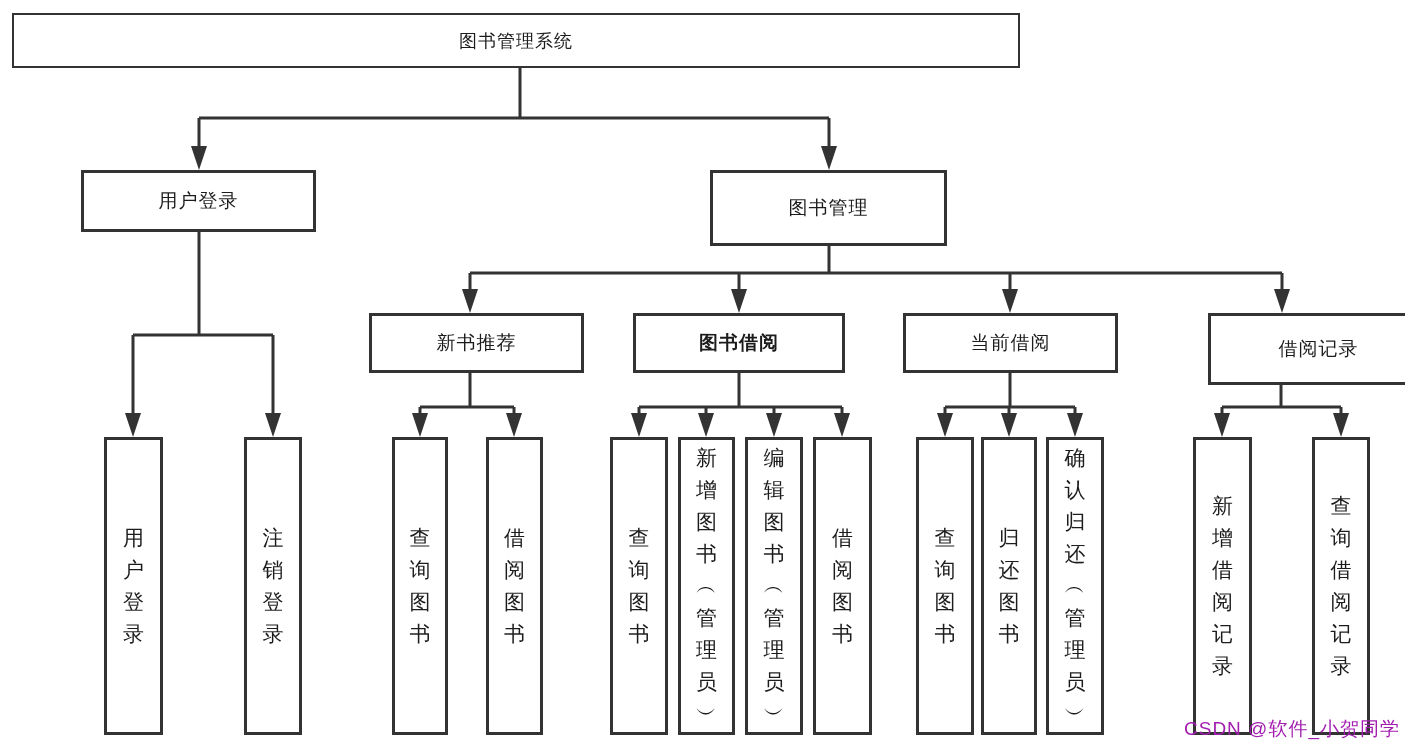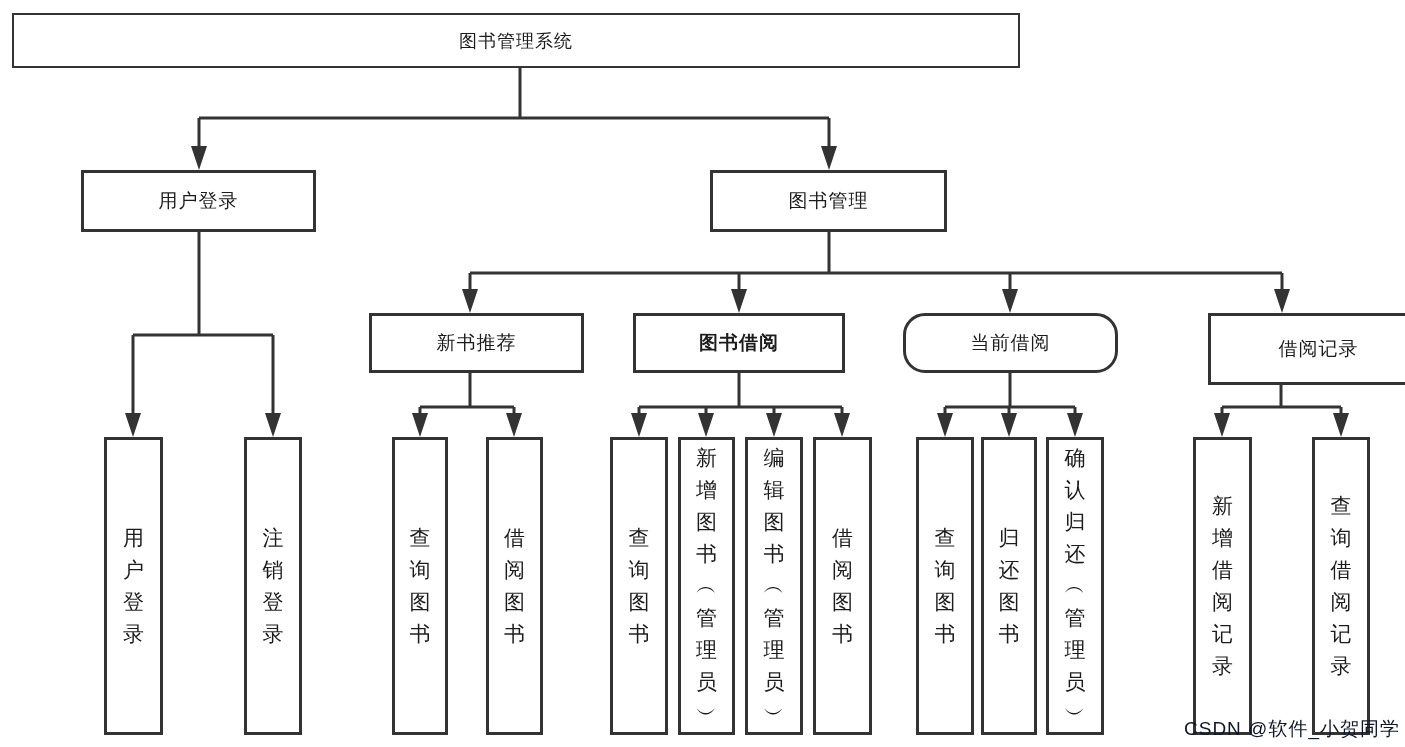--- a/index.html
+++ b/index.html
@@ -40,21 +40,21 @@
     height: 32px;
     line-height: 32px;
     text-align: center;
   }
   .watermark {
     position: absolute;
     left: 1184px;
     top: 716px;
     font-size: 19px;
     letter-spacing: 1px;
-    color: #0f172a;
+    color: #a21caf;
     z-index: 2;
     white-space: nowrap;
   }
 </style>
 </head>
 <body>
 
 <div class="canvas">
 
   <svg class="connectors" viewBox="0 0 1405 747" xmlns="http://www.w3.org/2000/svg">
@@ -96,25 +96,25 @@
       <polygon points="1001,413 1017,413 1009,437"></polygon>
       <polygon points="1067,413 1083,413 1075,437"></polygon>
       <polygon points="1214,413 1230,413 1222,437"></polygon>
       <polygon points="1333,413 1349,413 1341,437"></polygon>
     </g>
   </svg>
 
   <div class="node hbox root" style="left:12px; top:13px; width:1008px; height:55px;">图书管理系统</div>
 
   <div class="node hbox" style="left:81px; top:170px; width:235px; height:62px;">用户登录</div>
-  <div class="node hbox" style="left:710px; top:170px; width:237px; height:62px;">图书管理</div>
+  <div class="node hbox" style="left:710px; top:170px; width:237px; height:76px;">图书管理</div>
 
   <div class="node hbox" style="left:369px; top:313px; width:215px; height:60px;">新书推荐</div>
   <div class="node hbox" style="left:633px; top:313px; width:212px; height:60px;font-weight:bold;">图书借阅</div>
-  <div class="node hbox" style="left:903px; top:313px; width:215px; height:60px;border-radius:22px;">当前借阅</div>
+  <div class="node hbox" style="left:903px; top:313px; width:215px; height:60px;">当前借阅</div>
   <div class="node hbox" style="left:1172px; top:313px; width:221px; height:72px;margin-left:36px;">借阅记录</div>
 
   <div class="node leaf" style="left:104px; width:59px;">
       <div class="vchar">用</div>
       <div class="vchar">户</div>
       <div class="vchar">登</div>
       <div class="vchar">录</div>
     </div>
   <div class="node leaf" style="left:244px; width:58px;">
       <div class="vchar">注</div>

